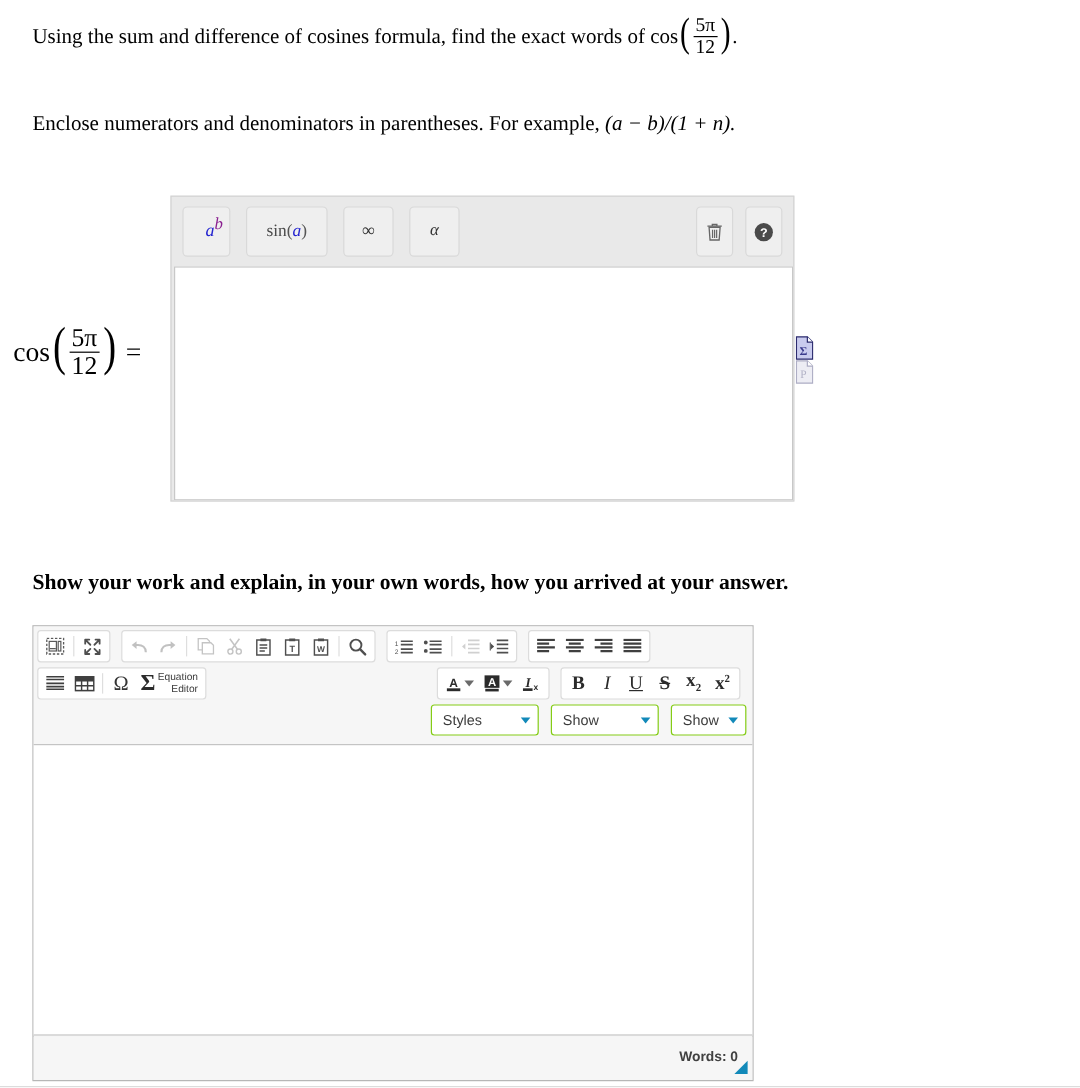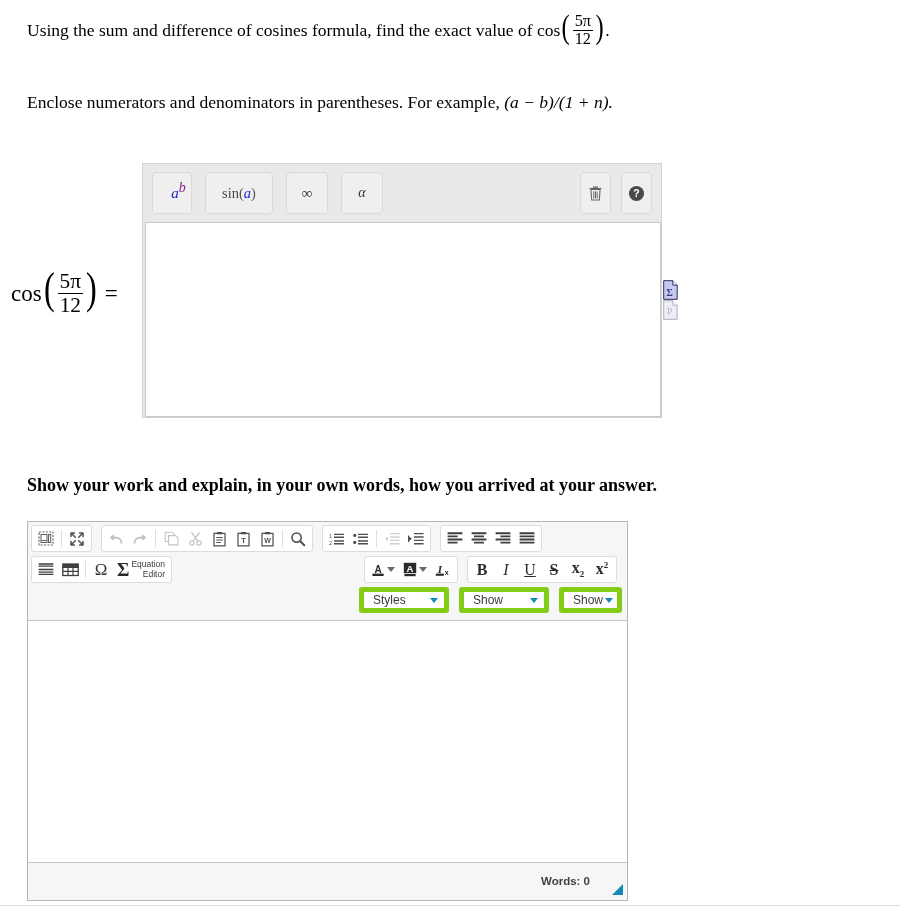--- a/index.html
+++ b/index.html
@@ -285,21 +285,21 @@
   #tb-row-3 {
     position: relative;
     height: 33px;
     white-space: nowrap;
   }
   .combo {
     display: inline-flex;
     align-items: center;
     justify-content: space-between;
     background: #ffffff;
-    border: 5px solid #84cc16;
+    border: 1px solid #84cc16;
     border-radius: 3px;
     height: 26px;
     padding: 0 6px 0 9px;
     font-family: "Liberation Sans", sans-serif;
     font-size: 12px;
     color: #3c3c3c;
     margin-left: 6px;
     vertical-align: top;
     cursor: pointer;
     box-sizing: border-box;
@@ -324,21 +324,21 @@
     position: absolute;
     left: 0;
     bottom: 0;
     width: 599px;
     height: 36px;
     background: #f6f6f6;
     box-sizing: border-box;
   }
   #word-count {
     position: absolute;
-    right: 37px;
+    right: 12px;
     top: 11px;
     font-family: "Liberation Sans", sans-serif;
     font-size: 11.5px;
     font-weight: bold;
     color: #404040;
   }
   #resize-grip {
     position: absolute;
     right: 4px;
     bottom: 5px;
@@ -353,21 +353,21 @@
     top: 905px;
     width: 900px;
     height: 1px;
     background: #dcdcdc;
   }
   svg { display: block; }
 </style>
 </head>
 <body>
 
-<div class="prompt" id="prompt-line-1"><span>Using the sum and difference of cosines formula, find the exact value of </span><span class="mathrm">cos</span><span class="paren">(</span><span class="frac"><span class="num mathrm">5π</span><span class="den mathrm">12</span></span><span class="paren">)</span><span>.</span></div>
+<div class="prompt" id="prompt-line-1"><span>Using the sum and difference of cosines formula, find the exact words of </span><span class="mathrm">cos</span><span class="paren">(</span><span class="frac"><span class="num mathrm">5π</span><span class="den mathrm">12</span></span><span class="paren">)</span><span>.</span></div>
 
 <div class="prompt" id="prompt-line-2"><span>Enclose numerators and denominators in parentheses. For example, </span><span class="mathit">(a − b)/(1 + n).</span></div>
 
 <div id="math-widget">
   <div id="math-toolbar">
 
     <div class="mbtn" id="mbtn-power">
       <span class="glyph-power"><span class="gp-a">a</span><span class="gp-b">b</span></span>
     </div>
 

